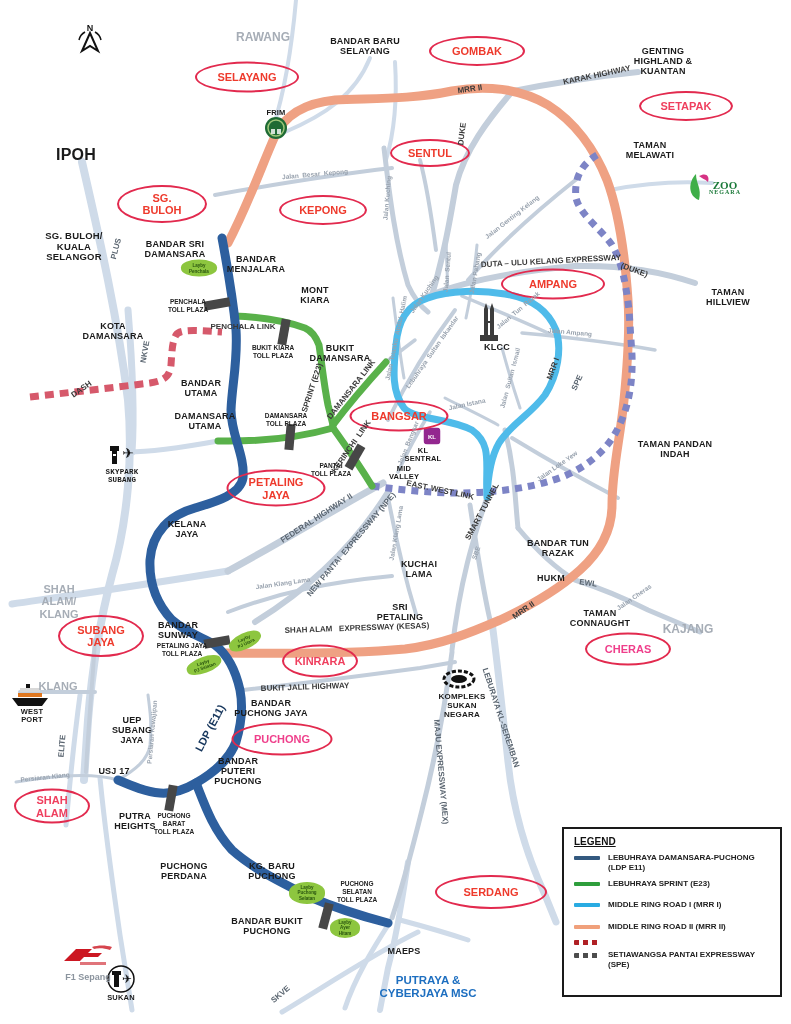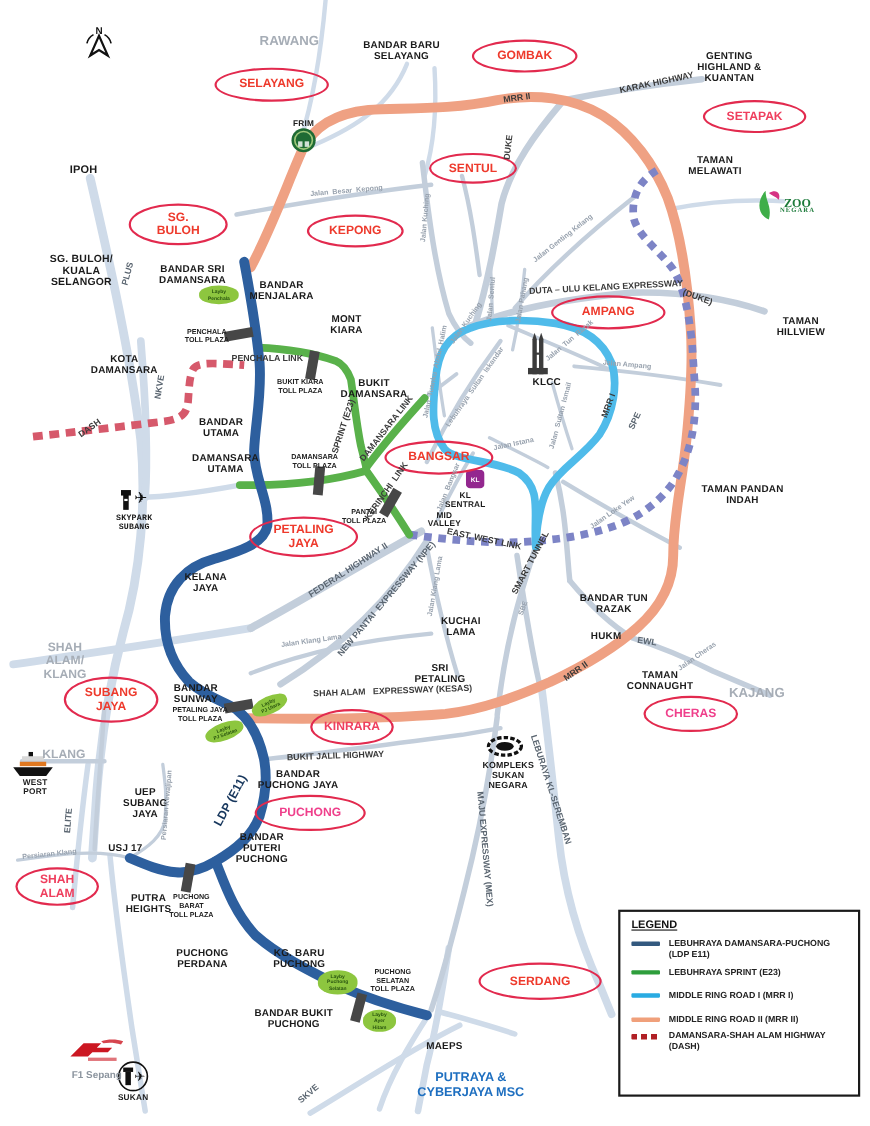--- a/index.html
+++ b/index.html
@@ -1,20 +1,20 @@
 <!DOCTYPE html>
 <html><head>
 <meta charset="utf-8">
 <style>
   html,body{margin:0;padding:0;background:#fff;}
   .map{position:relative;width:791px;height:1024px;background:#ffffff;overflow:hidden;font-family:"Liberation Sans",sans-serif;}
   svg.roads{position:absolute;left:0;top:0;}
   .lbl{position:absolute;transform:translate(-50%,-50%) rotate(var(--r,0deg));white-space:pre-line;text-align:center;line-height:1.12;font-family:"Liberation Sans",sans-serif;}
   .town{font-size:9px;font-weight:bold;color:#1a1a1a;letter-spacing:.2px;}
-  .town.lg{font-size:10px;}
+  .town.lg{font-size:16px;}
   .town.sm{font-size:7.5px;}
   .graytown{font-size:12px;font-weight:bold;color:#a6adb6;}
   .graytown.md{font-size:11px;}
   .hwy{font-size:8px;font-weight:bold;color:#5a6570;white-space:pre;}
   .hwy.dk{color:#3a3a3a;}
   .hwy.big{font-size:11px;color:#16365c;}
   .jln{font-size:6.5px;font-weight:bold;color:#98a2ae;white-space:pre;}
   .blue-lbl{font-size:11.5px;font-weight:bold;color:#1e6fc0;}
   .oval{position:absolute;transform:translate(-50%,-50%);border:2px solid #e22a4e;border-radius:50%;display:flex;align-items:center;justify-content:center;font-weight:bold;font-size:11px;white-space:pre-line;text-align:center;line-height:1.12;font-family:"Liberation Sans",sans-serif;}
   .oval.red{color:#ee3a2c;}
@@ -388,17 +388,20 @@
     <div class="lrow gap">
       <span class="sw" style="background:#29abe2"></span>
       <span class="lt">MIDDLE RING ROAD I (MRR I)</span>
     </div>
     <div class="lrow">
       <span class="sw" style="background:#f0a07b"></span>
       <span class="lt">MIDDLE RING ROAD II (MRR II)</span>
     </div>
     <div class="lrow">
       <span class="sw dashed" style="background:repeating-linear-gradient(90deg,#b02025 0 5px,transparent 5px 9px)"></span>
-      <span class="lt">DAMANSARA-SHAH ALAM HIGHWAY (DASH)</span>
+    </div>
+    <div class="lrow">
+      <span class="sw dashed" style="background:repeating-linear-gradient(90deg,#4d4d4d 0 5px,transparent 5px 9px)"></span>
+      <span class="lt">SETIAWANGSA PANTAI EXPRESSWAY (SPE)</span>
     </div>
   </div>
 
 </div>
 
 </body></html>

